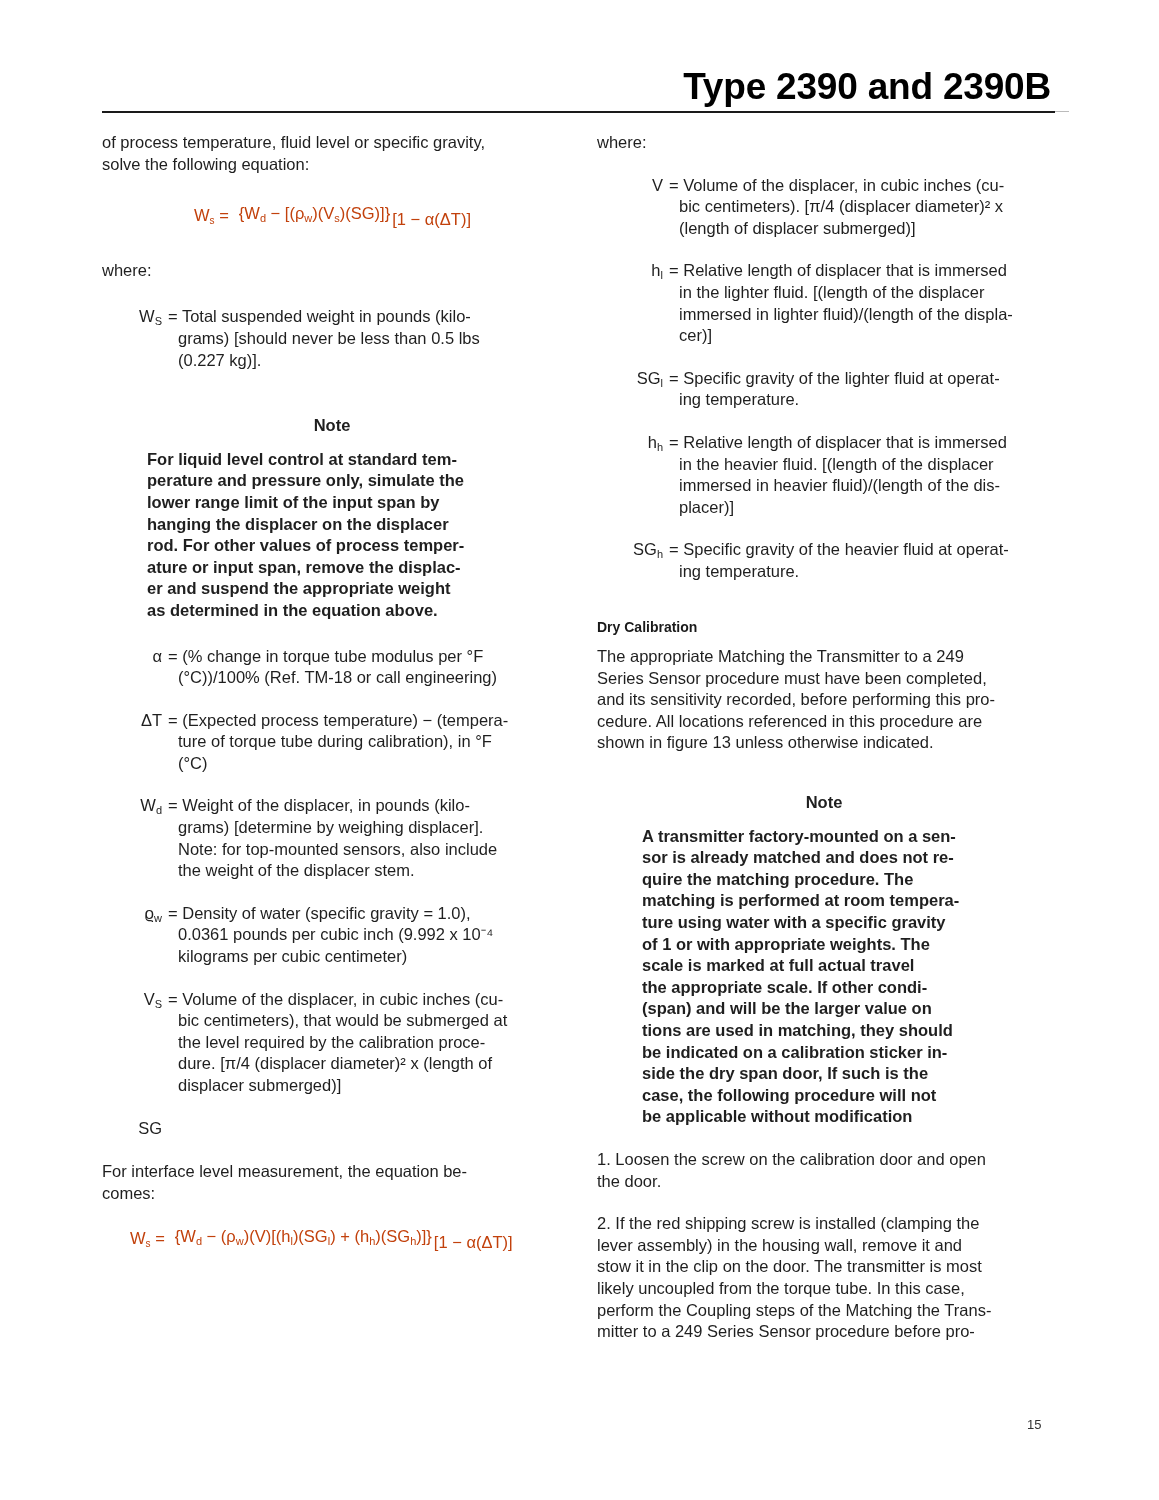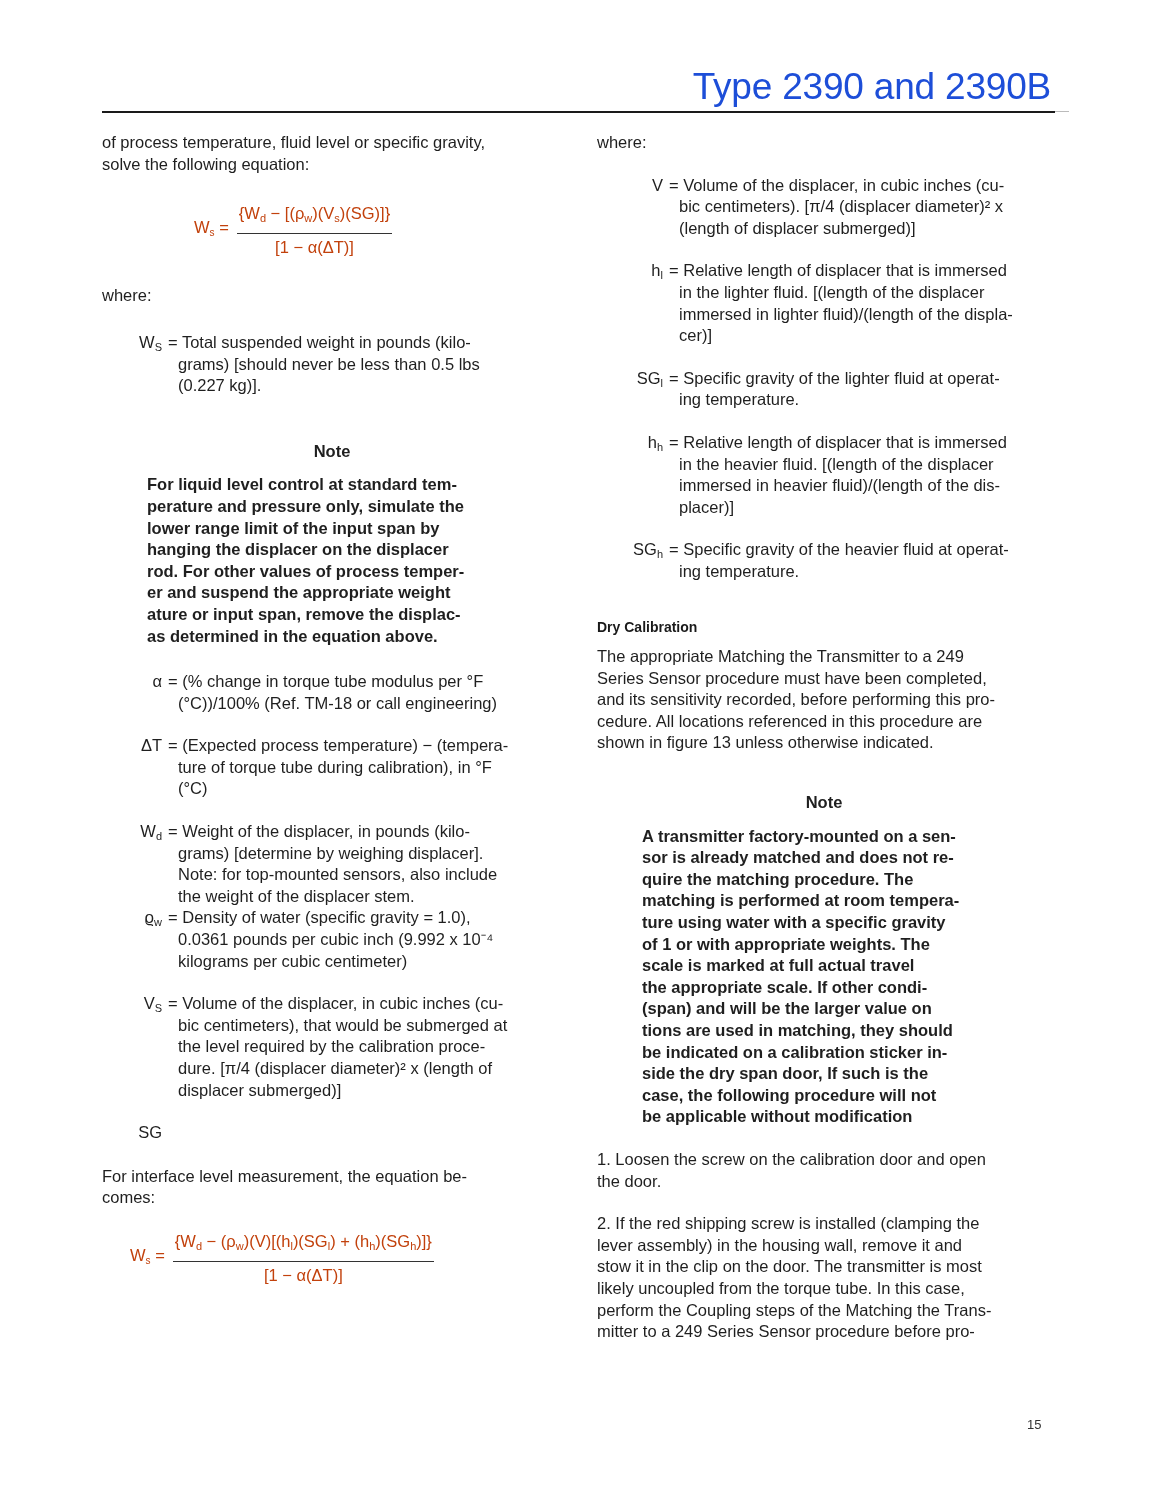--- a/index.html
+++ b/index.html
@@ -2,38 +2,38 @@
 <html><head>
 <meta charset="utf-8">
 <style>
   html, body { margin: 0; padding: 0; background: #ffffff; }
   body {
     width: 1159px; height: 1500px; position: relative; overflow: hidden;
     font-family: "Liberation Sans", sans-serif; color: #1f1f1f;
   }
   .header-title {
     position: absolute; right: 108px; top: 66px;
-    font-size: 37px; font-weight: normal; color: #1d4ed8; letter-spacing: -0.2px;
+    font-size: 37px; font-weight: bold; color: #000000; letter-spacing: -0.2px;
   }
   .header-rule {
     position: absolute; left: 102px; top: 111px; width: 953px; height: 2px; background: #1a1a1a;
   }
   .header-rule-tail {
     position: absolute; left: 1055px; top: 111px; width: 14px; height: 1px; background: #bbbbbb;
   }
   .col { position: absolute; top: 132px; font-size: 16.5px; line-height: 21.6px; }
   .col-left { left: 102px; width: 460px; }
   .col-right { left: 597px; width: 460px; }
   p { margin: 0; }
   .eq {
     display: flex; align-items: center; font-size: 16.5px; color: #c2410c;
   }
   .eq .lhs { margin-right: 8px; }
   .eq .lhs sub { font-size: 10px; }
-  .frac { display: inline-flex; flex-direction: column; align-items: center; }
+  .frac { display: inline-flex; flex-direction: row; align-items: center; }
   .frac .num { padding: 0 2px 3px 2px; white-space: nowrap; }
   .frac .bar { height: 1px; background: #333; align-self: stretch; }
   .frac .den { padding-top: 3px; white-space: nowrap; }
   sub { font-size: 11px; vertical-align: -3px; }
   .def { display: flex; }
   .def .sym { text-align: right; flex: 0 0 auto; white-space: nowrap; padding-right: 6px; }
   .def .body { flex: 1; }
   .def .body .first { display: block; }
   .def .body .rest { display: block; padding-left: 10px; }
   .note-title { text-align: center; font-weight: bold; }
@@ -73,22 +73,22 @@
   </div>
 
   <div style="margin-top:44px;">
     <p class="note-title">Note</p>
     <div class="note-body" style="margin-top:12px; margin-left:45px;">
       <p>For liquid level control at standard tem-</p>
       <p>perature and pressure only, simulate the</p>
       <p>lower range limit of the input span by</p>
       <p>hanging the displacer on the displacer</p>
       <p>rod. For other values of process temper-</p>
+      <p>ature or input span, remove the displac-</p>
       <p>er and suspend the appropriate weight</p>
-      <p>ature or input span, remove the displac-</p>
       <p>as determined in the equation above.</p>
     </div>
   </div>
 
   <div class="def" style="margin-top:24px; margin-left:30px;">
     <span class="sym" style="width:30px;">α</span>
     <span class="body">
       <span class="first">= (% change in torque tube modulus per °F</span>
       <span class="rest">(°C))/100% (Ref. TM-18 or call engineering)</span>
     </span>
@@ -106,21 +106,21 @@
   <div class="def" style="margin-top:21px; margin-left:30px;">
     <span class="sym" style="width:30px;"><span>W</span><sub>d</sub></span>
     <span class="body">
       <span class="first">= Weight of the displacer, in pounds (kilo-</span>
       <span class="rest">grams) [determine by weighing displacer].</span>
       <span class="rest">Note: for top-mounted sensors, also include</span>
       <span class="rest">the weight of the displacer stem.</span>
     </span>
   </div>
 
-  <div class="def" style="margin-left:30px;justify-content:flex-end;">
+  <div class="def" style="margin-top:21px; margin-left:30px;justify-content:flex-end;">
     <span class="sym" style="width:30px;"><span>ϱ</span><sub>w</sub></span>
     <span class="body">
       <span class="first">= Density of water (specific gravity = 1.0),</span>
       <span class="rest">0.0361 pounds per cubic inch (9.992 x 10⁻⁴</span>
       <span class="rest">kilograms per cubic centimeter)</span>
     </span>
   </div>
 
   <div class="def" style="margin-top:21px; margin-left:30px;">
     <span class="sym" style="width:30px;"><span>V</span><sub>S</sub></span>

